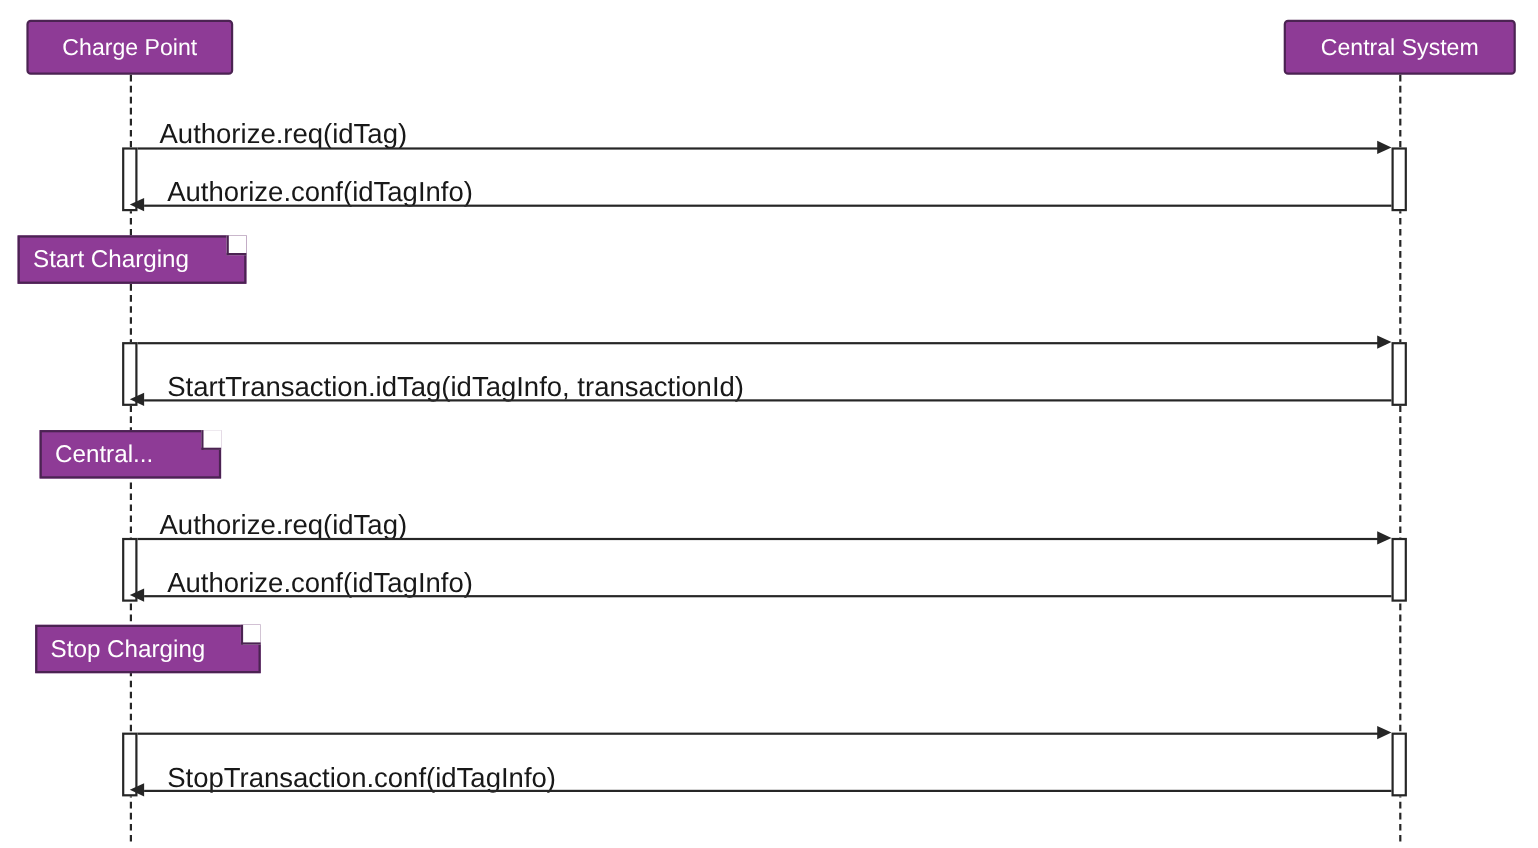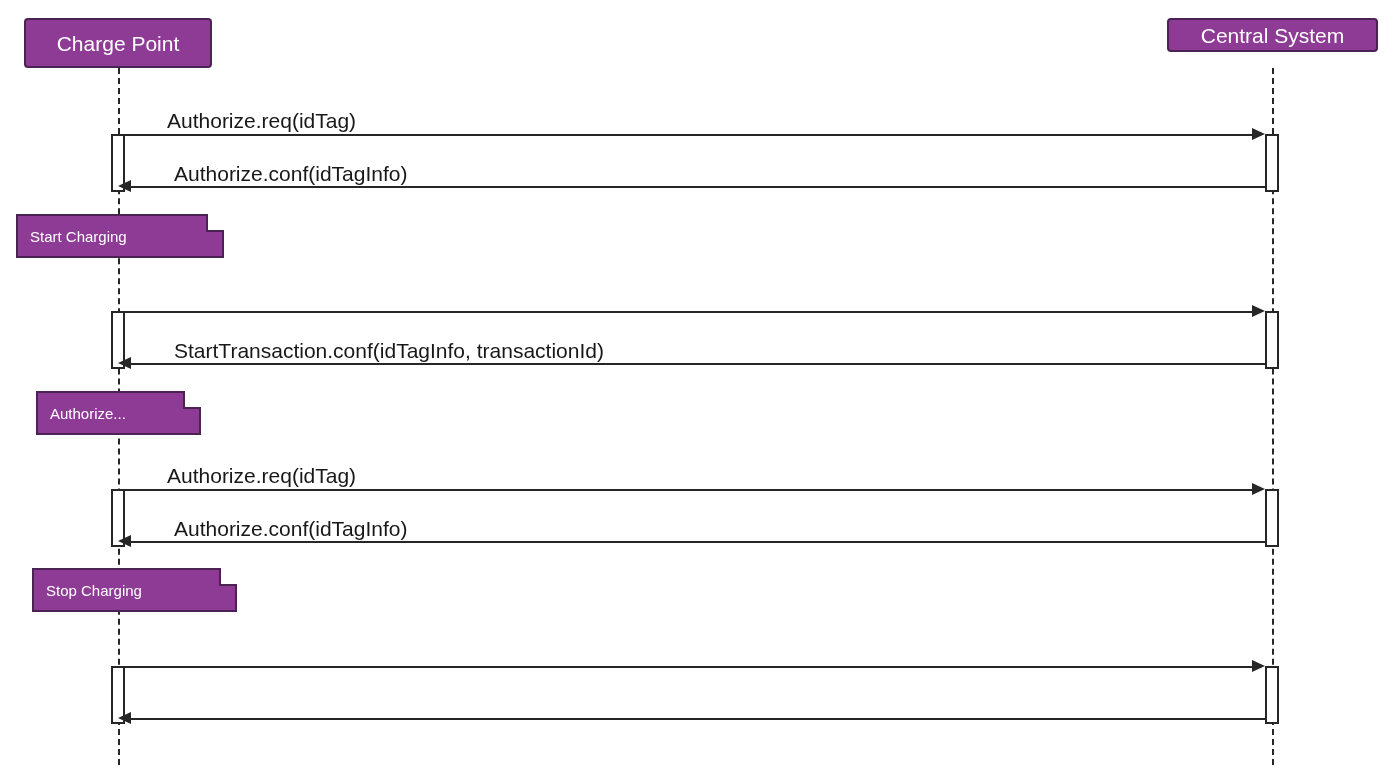--- a/index.html
+++ b/index.html
@@ -59,33 +59,32 @@
     border-bottom: 6px solid transparent;
     border-left: 13px solid #262626;
   }
   .arrow-left {
     border-top: 6px solid transparent;
     border-bottom: 6px solid transparent;
     border-right: 13px solid #262626;
   }
   .msg-label {
     position: absolute;
-    font-size: 21px;
+    font-size: 25px;
     color: #181818;
     line-height: 1;
     white-space: nowrap;
-    margin-left: 22px;
   }
   .note {
     position: absolute;
     box-sizing: border-box;
     background: #8e3b96;
     border: 2px solid #4b2352;
     color: #ffffff;
-    font-size: 15px;
+    font-size: 22px;
     line-height: 1;
     display: flex;
     align-items: center;
     padding: 0 12px;
     white-space: nowrap;
   }
   .note .fold {
     position: absolute;
     top: -2px;
     right: -2px;
@@ -97,21 +96,21 @@
   }
 </style>
 </head>
 <body>
 
 <div id="diagram">
 
   <div class="participant" style="left:24px; top:18px; width:188px; height:50px;">
     <span>Charge Point</span>
   </div>
-  <div class="participant" style="left:1167px; top:18px; width:211px; height:34px;">
+  <div class="participant" style="left:1167px; top:18px; width:211px; height:50px;">
     <span>Central System</span>
   </div>
 
   <div class="lifeline" style="left:118px; top:68px; height:697px;"></div>
   <div class="lifeline" style="left:1272px; top:68px; height:697px;"></div>
 
   <div class="activation" style="left:111px; top:134px; height:58px;"></div>
   <div class="activation" style="left:1265px; top:134px; height:58px;"></div>
   <div class="activation" style="left:111px; top:311px; height:58px;"></div>
   <div class="activation" style="left:1265px; top:311px; height:58px;"></div>
@@ -129,41 +128,42 @@
   <div class="arrow-head arrow-left" style="left:118px; top:180px;"></div>
 
   <div class="note" style="left:16px; top:214px; width:208px; height:44px;">
     <span>Start Charging</span>
     <span class="fold"></span>
   </div>
 
   <div class="msg-line" style="left:125px; top:311px; width:1135px;"></div>
   <div class="arrow-head arrow-right" style="left:1252px; top:305px;"></div>
 
-  <div class="msg-label" style="left:152px; top:340px;">StartTransaction.conf(idTagInfo, transactionId)</div>
+  <div class="msg-label" style="left:152px; top:340px;">StartTransaction.idTag(idTagInfo, transactionId)</div>
   <div class="msg-line" style="left:131px; top:363px; width:1134px;"></div>
   <div class="arrow-head arrow-left" style="left:118px; top:357px;"></div>
 
   <div class="note" style="left:36px; top:391px; width:165px; height:44px;">
-    <span>Authorize...</span>
+    <span>Central...</span>
     <span class="fold"></span>
   </div>
 
   <div class="msg-label" style="left:145px; top:465px;">Authorize.req(idTag)</div>
   <div class="msg-line" style="left:125px; top:489px; width:1135px;"></div>
   <div class="arrow-head arrow-right" style="left:1252px; top:483px;"></div>
 
   <div class="msg-label" style="left:152px; top:518px;">Authorize.conf(idTagInfo)</div>
   <div class="msg-line" style="left:131px; top:541px; width:1134px;"></div>
   <div class="arrow-head arrow-left" style="left:118px; top:535px;"></div>
 
   <div class="note" style="left:16px; top:568px; width:205px; height:44px;margin-left:16px;">
     <span>Stop Charging</span>
     <span class="fold"></span>
   </div>
 
   <div class="msg-line" style="left:125px; top:666px; width:1135px;"></div>
   <div class="arrow-head arrow-right" style="left:1252px; top:660px;"></div>
 
+  <div class="msg-label" style="left:152px; top:695px;">StopTransaction.conf(idTagInfo)</div>
   <div class="msg-line" style="left:131px; top:718px; width:1134px;"></div>
   <div class="arrow-head arrow-left" style="left:118px; top:712px;"></div>
 
 </div>
 
 </body></html>

